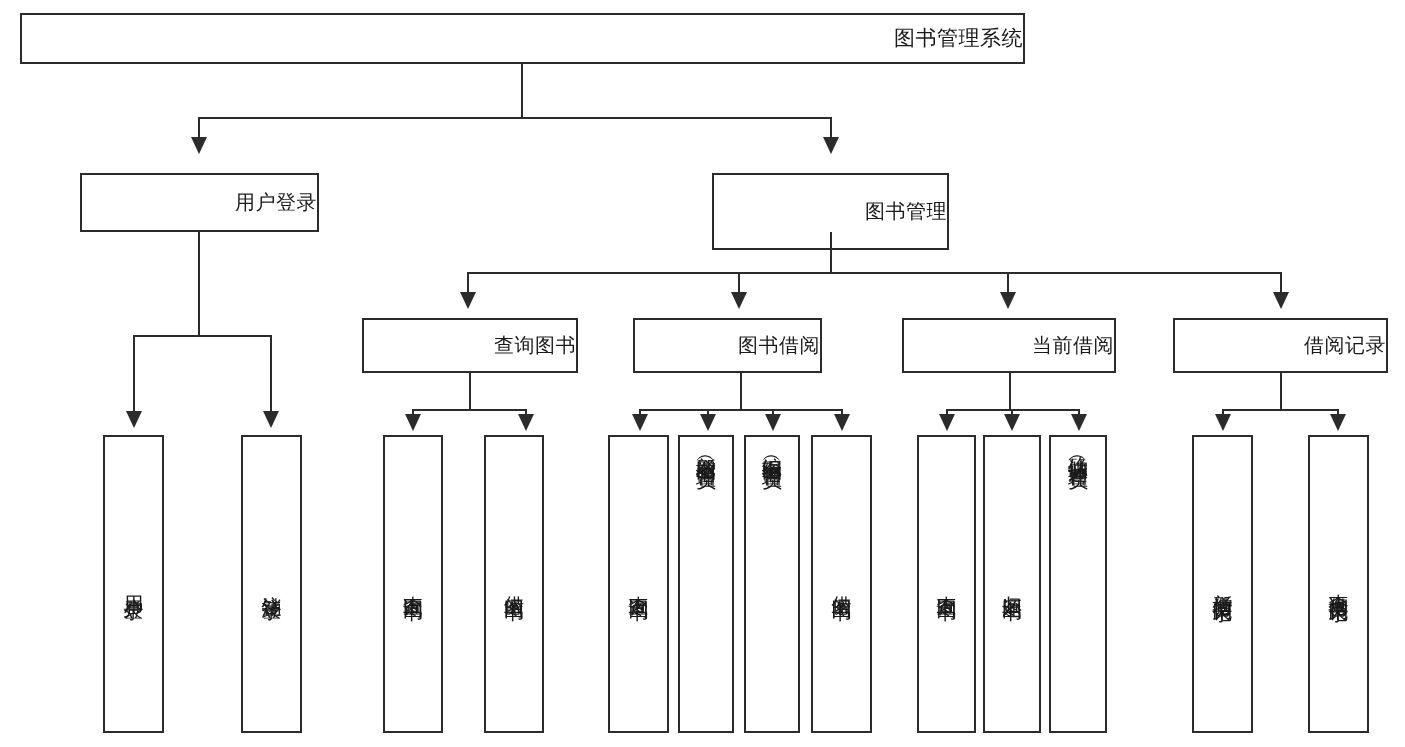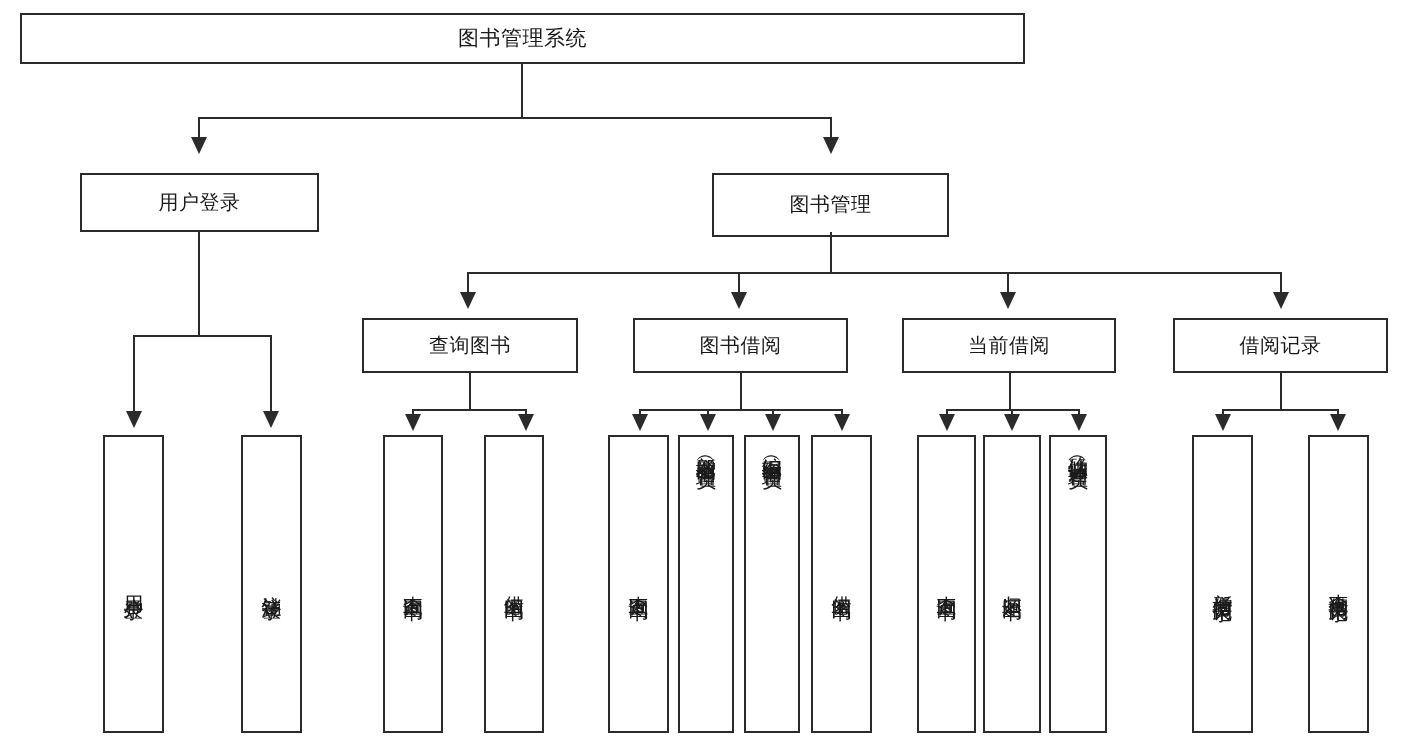--- a/index.html
+++ b/index.html
@@ -19,21 +19,21 @@
     overflow: hidden;
   }
   
   .node {
     position: absolute;
     box-sizing: border-box;
     border: 2px solid #2b2b2b;
     background: #ffffff;
     display: flex;
     align-items: center;
-    justify-content: center;
+    justify-content: flex-end;
     color: #1a1a1a;
     font-size: 20px;
     line-height: 1.18;
     letter-spacing: 0.5px;
     white-space: nowrap;
   }
   .node.root {
     font-size: 21px;
   }
   
@@ -98,21 +98,21 @@
   <div class="seg h" style="left:198px; top:117px; width:634px; height:2px;"></div>
   <div class="seg v" style="left:198px; top:117px; width:2px; height:22px;"></div>
   <div class="seg v" style="left:830px; top:117px; width:2px; height:22px;"></div>
   <div class="arrow" style="left:191px; top:137px;"></div>
   <div class="arrow" style="left:823px; top:137px;"></div>
 
   <div class="node" style="left:80px; top:173px; width:239px; height:59px;">
     <span>用户登录</span>
   </div>
 
-  <div class="node" style="left:712px; top:173px; width:237px; height:64px;">
+  <div class="node" style="left:712px; top:173px; width:237px; height:77px;">
     <span>图书管理</span>
   </div>
 
   <div class="seg v" style="left:198px; top:232px; width:2px; height:105px;"></div>
   <div class="seg h" style="left:133px; top:335px; width:139px; height:2px;"></div>
   <div class="seg v" style="left:133px; top:335px; width:2px; height:78px;"></div>
   <div class="seg v" style="left:270px; top:335px; width:2px; height:78px;"></div>
   <div class="arrow" style="left:126px; top:411px;"></div>
   <div class="arrow" style="left:263px; top:411px;"></div>
 
@@ -124,21 +124,21 @@
   <div class="seg v" style="left:1280px; top:272px; width:2px; height:22px;"></div>
   <div class="arrow" style="left:460px; top:292px;"></div>
   <div class="arrow" style="left:731px; top:292px;"></div>
   <div class="arrow" style="left:1000px; top:292px;"></div>
   <div class="arrow" style="left:1273px; top:292px;"></div>
 
   <div class="node" style="left:362px; top:318px; width:216px; height:55px;">
     <span>查询图书</span>
   </div>
 
-  <div class="node" style="left:633px; top:318px; width:215px; height:55px;">
+  <div class="node" style="left:633px; top:318px; width:189px; height:55px;">
     <span>图书借阅</span>
   </div>
 
   <div class="node" style="left:902px; top:318px; width:214px; height:55px;">
     <span>当前借阅</span>
   </div>
 
   <div class="node" style="left:1173px; top:318px; width:215px; height:55px;">
     <span>借阅记录</span>
   </div>

